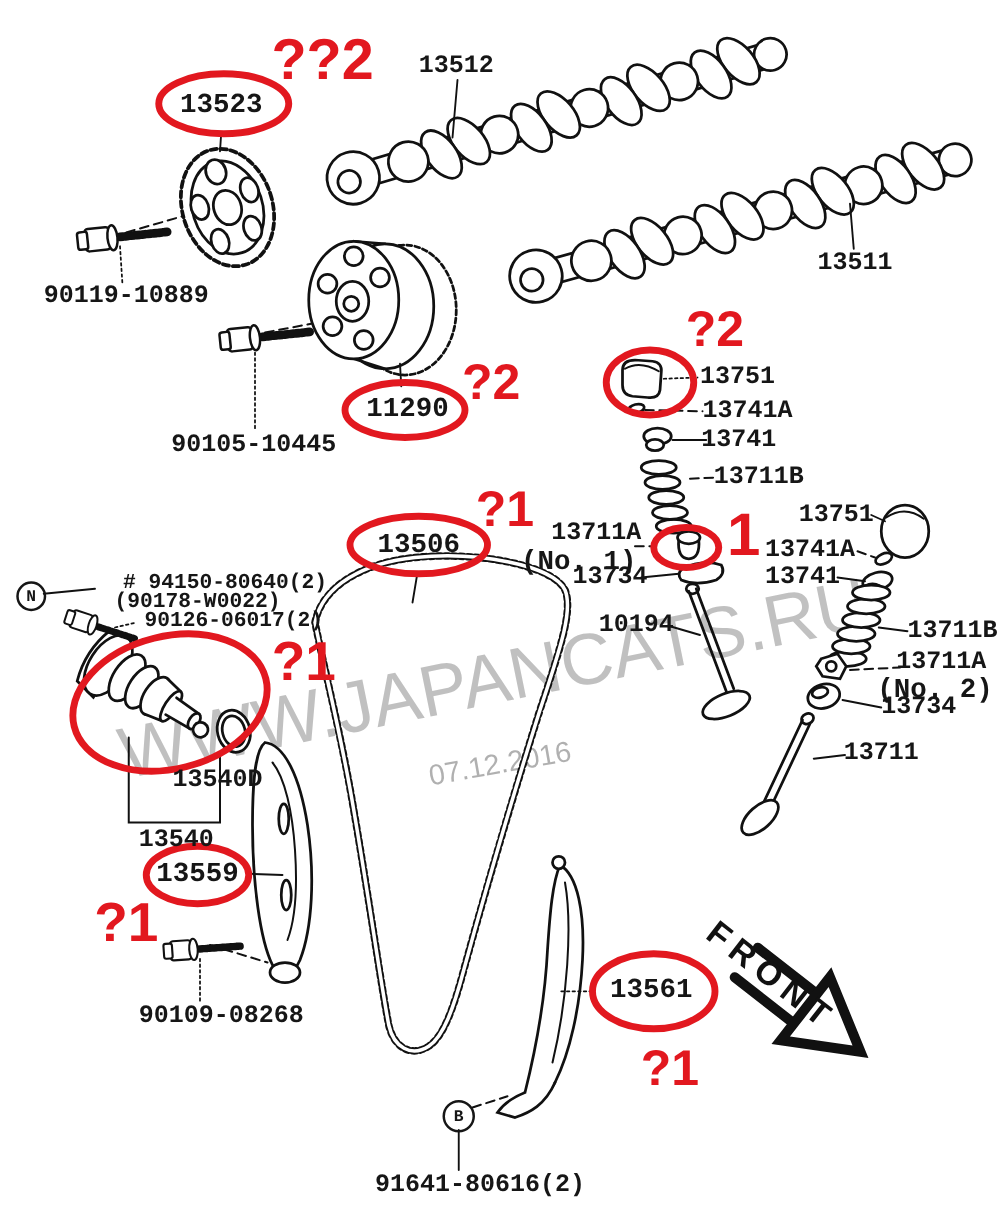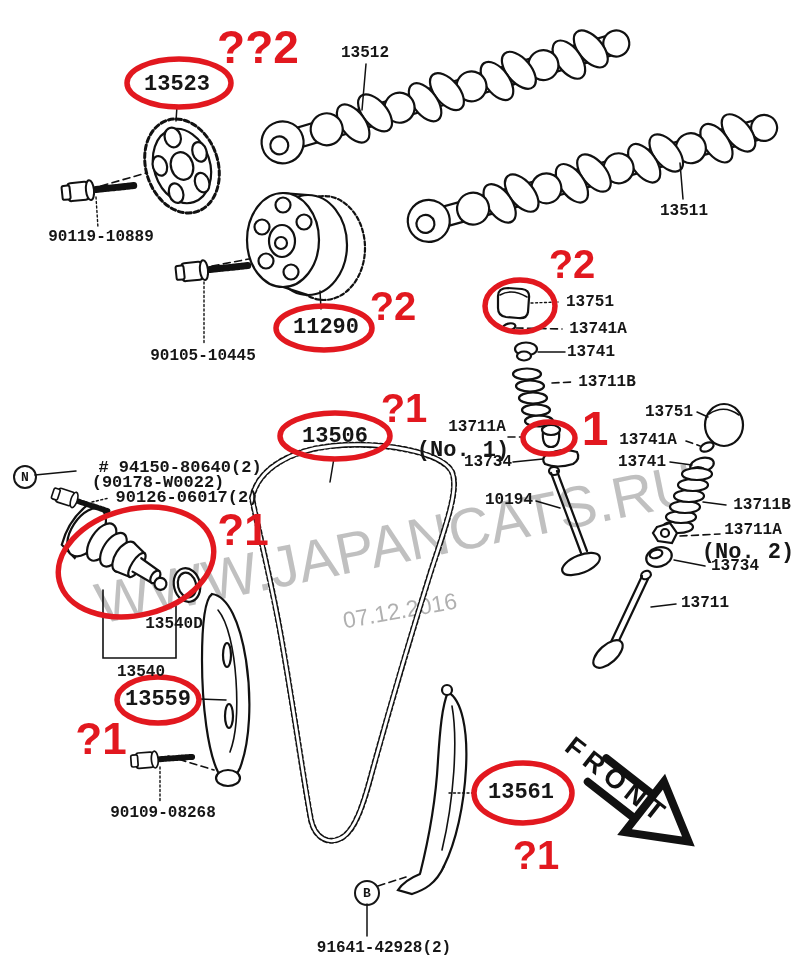--- a/index.html
+++ b/index.html
@@ -3,21 +3,21 @@
 <meta charset="utf-8">
 <style>
   html,body{margin:0;padding:0;background:#fff}
   .stage{position:relative;width:801px;height:980px;background:#fff;overflow:hidden;
          font-family:"Liberation Mono","DejaVu Sans Mono",monospace}
   .wm{position:absolute;z-index:1;font-family:"Liberation Sans","DejaVu Sans",sans-serif;
       color:#7d7d7d;white-space:nowrap;transform-origin:center}
   .wm.site{left:395px;top:543px;font-size:58px;opacity:.48;transform:translate(-50%,-50%) rotate(-11.5deg)}
   .wm.date{left:400px;top:611px;font-size:23px;opacity:.6;transform:translate(-50%,-50%) rotate(-10deg)}
   svg.art{position:absolute;left:0;top:0;z-index:2}
-  .lbl{position:absolute;transform:translate(-50%,-50%);font-size:16px;font-weight:700;
+  .lbl{position:absolute;transform:translate(-50%,-50%);font-size:20px;font-weight:700;
        color:#161616;white-space:nowrap;z-index:3;letter-spacing:0}
   .lbl.lg{font-size:22px}
   .lbl.sm{font-size:17px}
   .lbl.note{font-size:22px}
   .circ{position:absolute;transform:translate(-50%,-50%);border:2px solid #161616;border-radius:50%;
         display:flex;align-items:center;justify-content:center;font-size:13px;font-weight:700;
         color:#161616;z-index:3;background:transparent}
   .q{position:absolute;transform:translate(-50%,-50%);font-family:"Liberation Sans","DejaVu Sans",sans-serif;
      font-weight:700;color:var(--ann,#e2181f);z-index:5;white-space:nowrap;line-height:1}
   .front{position:absolute;left:617px;top:781px;transform:translate(-50%,-50%) rotate(38deg);
@@ -264,23 +264,23 @@
   <div class="lbl" style="left:753px;top:530px">13711A</div>
   <div class="lbl note" style="left:748px;top:552px">(No. 2)</div>
   <div class="lbl" style="left:735px;top:566px">13734</div>
   <div class="lbl" style="left:705px;top:603px">13711</div>
   <div class="lbl sm" style="left:180px;top:467px"># 94150-80640(2)</div>
   <div class="lbl sm" style="left:158px;top:482px">(90178-W0022)</div>
   <div class="lbl sm" style="left:187px;top:497px">90126-06017(2)</div>
   <div class="lbl" style="left:174px;top:624px">13540D</div>
   <div class="lbl" style="left:141px;top:672px">13540</div>
   <div class="lbl lg" style="left:158px;top:699px">13559</div>
-  <div class="lbl" style="left:163px;top:813px">90109-08268</div>
+  <div class="lbl" style="left:177px;top:813px">90109-08268</div>
   <div class="lbl lg" style="left:521px;top:792px">13561</div>
-  <div class="lbl" style="left:384px;top:948px">91641-42928(2)</div>
+  <div class="lbl" style="left:384px;top:948px">91641-80616(2)</div>
 
   <div class="circ" style="left:25px;top:477px;width:20px;height:20px">N</div>
   <div class="circ" style="left:367px;top:893px;width:22px;height:22px">B</div>
 
   <div class="front">FRONT</div>
 
   <div class="q" style="left:258px;top:47px;font-size:46px">??2</div>
   <div class="q" style="left:393px;top:306px;font-size:40px">?2</div>
   <div class="q" style="left:572px;top:264px;font-size:40px">?2</div>
   <div class="q" style="left:404px;top:408px;font-size:40px">?1</div>

